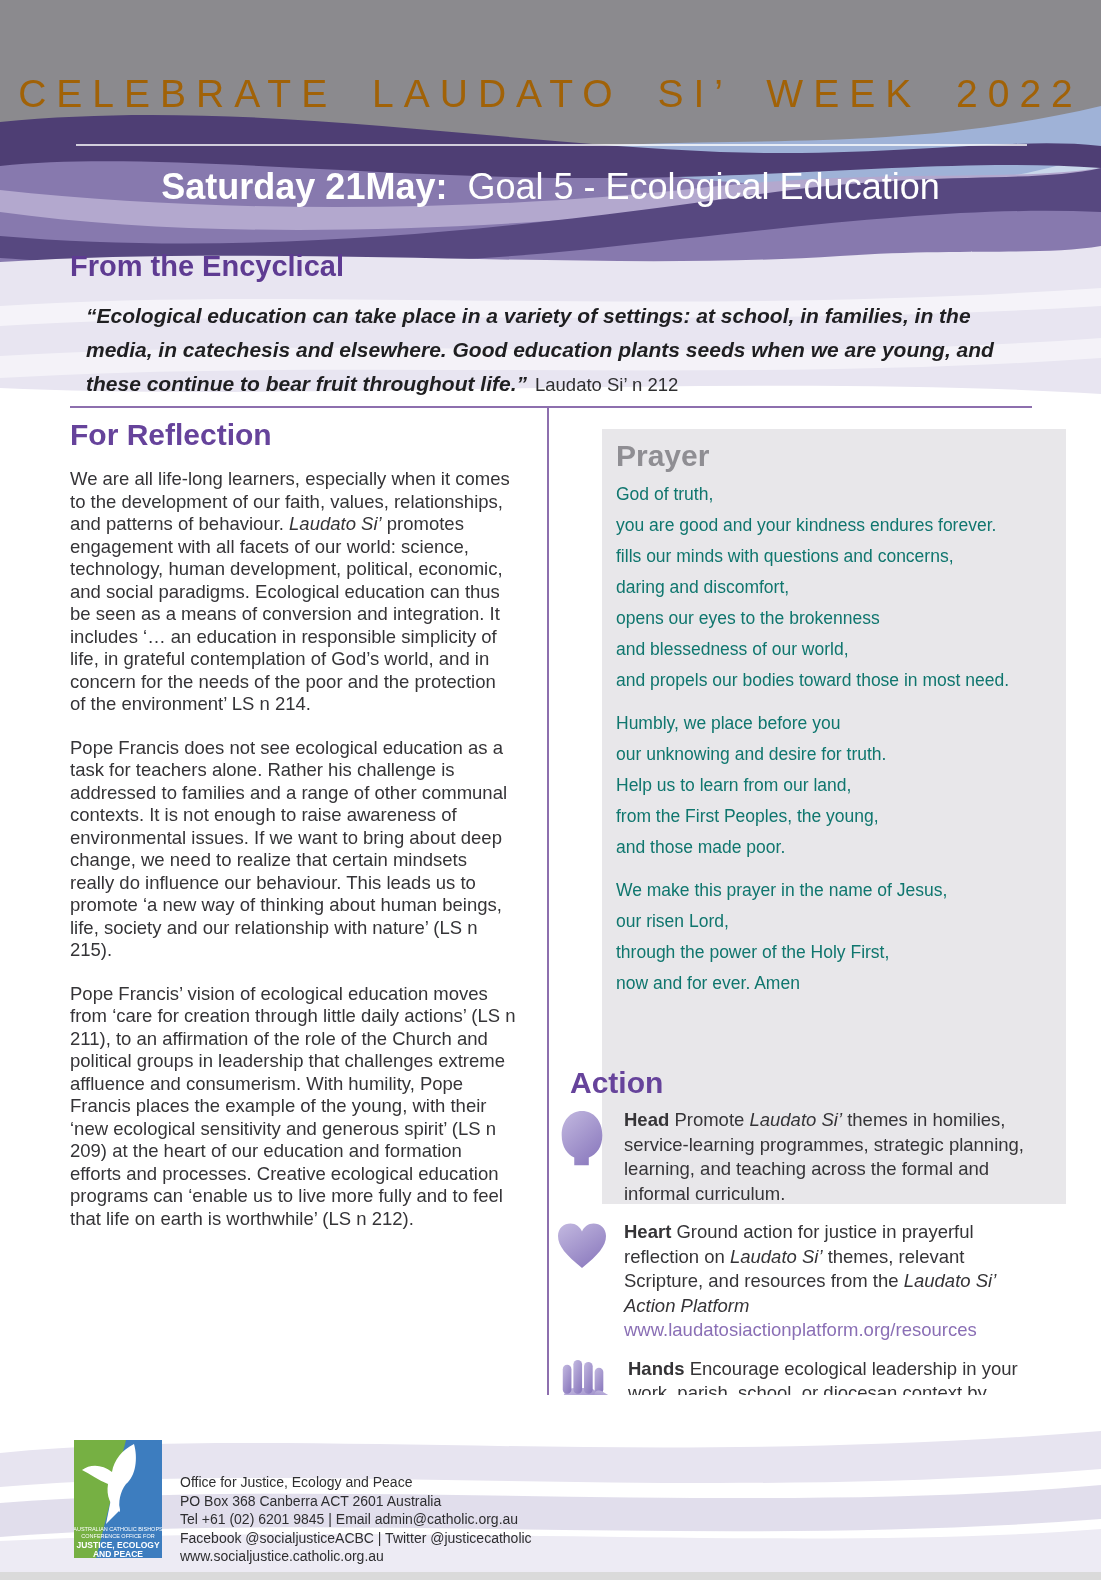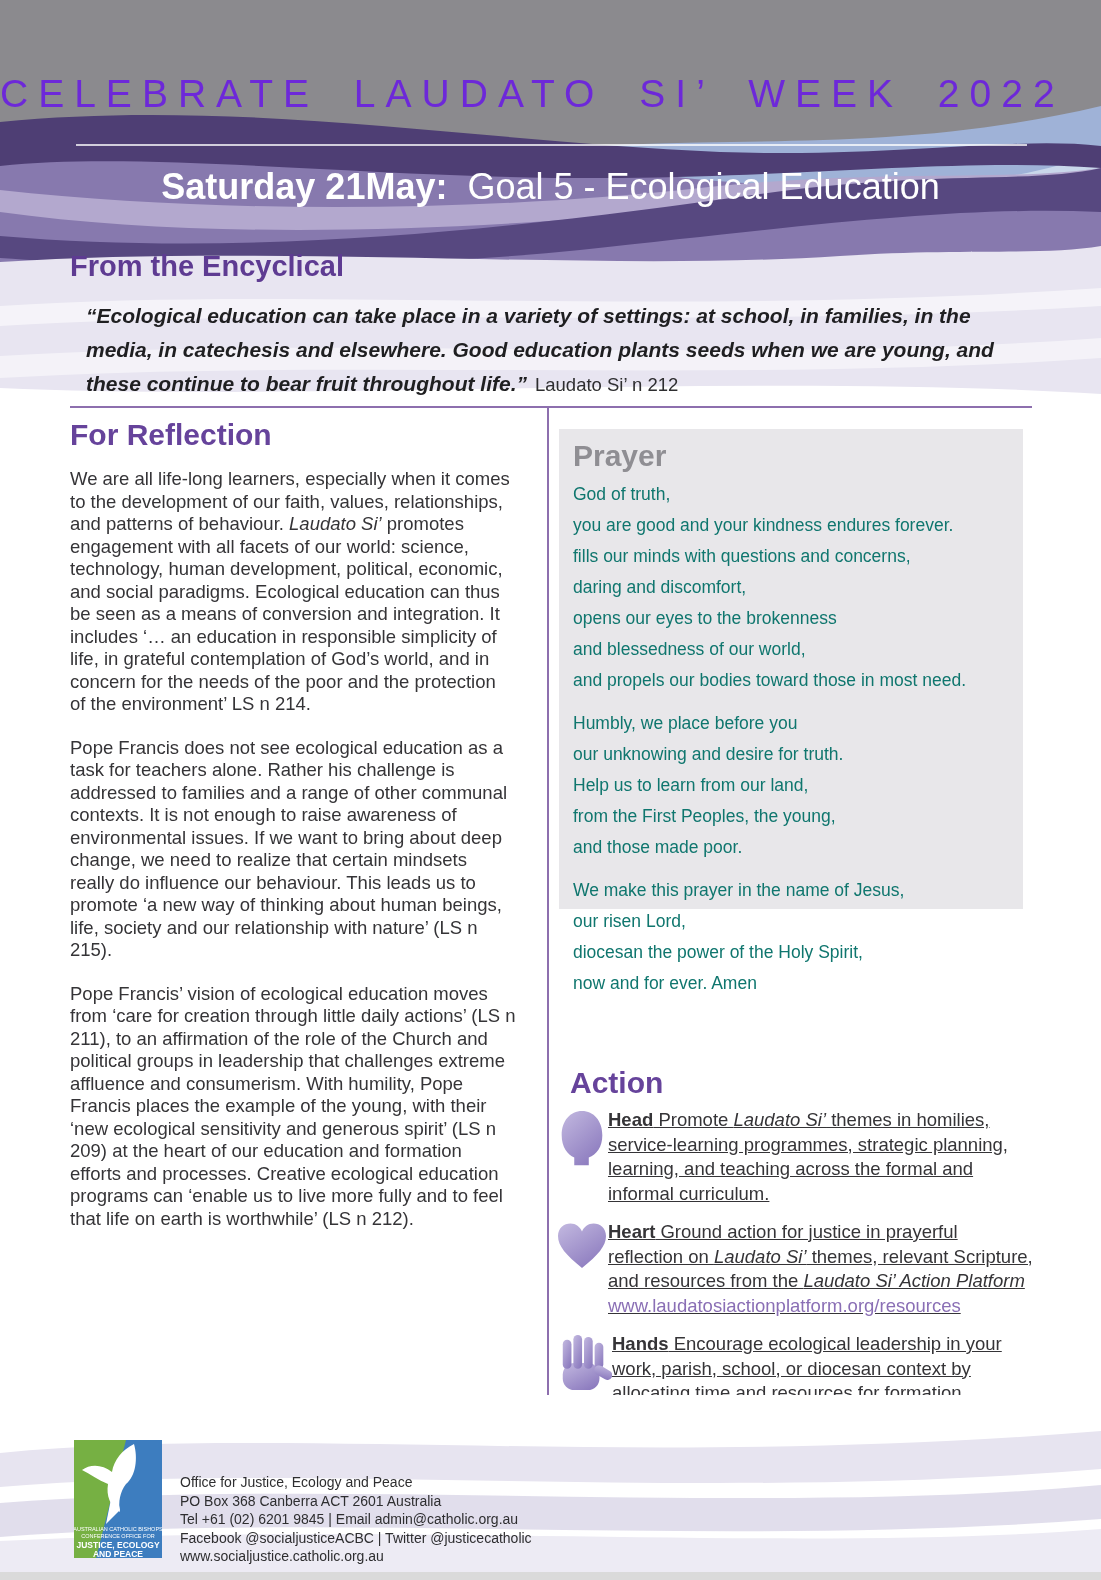--- a/index.html
+++ b/index.html
@@ -7,52 +7,52 @@
     --link:#8a6fb5; --divider:#8d6fae; --prayer-title:#8f8e93; --prayer-bg:#e8e7ea;
     --body-text:#353437; --bottom-strip:#dadada;
   }
   html,body{margin:0;padding:0;background:#fff;}
   .page{position:relative;width:1101px;height:1580px;overflow:hidden;background:#fff;
         font-family:"Liberation Sans",sans-serif;color:var(--body-text);}
   svg{display:block;}
   .header-waves{position:absolute;top:0;left:0;}
   .footer-waves{position:absolute;top:1395px;left:0;}
 
-  .banner-title{position:absolute;top:72px;left:0;width:100%;
-    color:#6d28d9;font-size:39px;font-weight:400;letter-spacing:10px;word-spacing:14px;white-space:nowrap;}
+  .banner-title{position:absolute;top:72px;left:0;width:100%;text-align:center;
+    color:#a16207;font-size:39px;font-weight:400;letter-spacing:10px;word-spacing:14px;white-space:nowrap;}
   .date-line{position:absolute;top:166px;left:0;width:100%;text-align:center;color:#fff;
     font-size:36px;white-space:nowrap;}
   .date-label{font-weight:bold;margin-right:20px;}
   .date-topic{font-weight:400;}
 
   .encyclical{position:absolute;top:250px;left:70px;width:945px;}
   .encyclical h2{margin:0 0 10px 0;font-size:29px;color:var(--encyclical-heading);}
   .quote{margin:16px;font-size:21px;line-height:34px;color:#1f1f21;}
   .quote .q{font-style:italic;font-weight:bold;}
   .quote .cite{font-style:normal;font-weight:400;font-size:18.5px;color:#2e2e30;margin-left:8px;}
 
   .hline{position:absolute;left:70px;top:406px;width:962px;height:1.6px;background:var(--divider);}
   .vline{position:absolute;left:547px;top:406px;width:1.6px;height:1015px;background:var(--divider);}
 
   h2.col-heading{margin:0;font-size:30px;color:var(--purple-heading);}
   .reflection{position:absolute;left:70px;top:418px;width:446px;}
   .reflection h2{margin-bottom:16px;}
   .reflection p{margin:0 0 21px 0;font-size:18.5px;line-height:22.5px;}
   .it{font-style:italic;} .bd{font-weight:bold;}
 
-  .prayer-box{position:absolute;left:559px;top:429px;width:464px;height:480px;
+  .prayer-box{position:absolute;left:602px;top:429px;width:464px;height:775px;
     box-sizing:border-box;background:var(--prayer-bg);padding:8px 10px 16px 14px;}
   .prayer-box h2{margin:0 0 4px 0;font-size:30px;line-height:38px;color:var(--prayer-title);}
   .prayer-lines{font-size:17.5px;line-height:31px;color:#0f766e;}
   .prayer-lines .stanza{margin-bottom:12px;}
   .prayer-lines .stanza:last-child{margin-bottom:0;}
 
   .action-heading{position:absolute;left:570px;top:1066px;}
   .action-items{position:absolute;left:556px;top:1108px;width:480px;}
-  .action-item{display:flex;margin-bottom:14px;text-decoration:underline;}
+  .action-item{display:flex;gap:16px;margin-bottom:14px;}
   .action-icon{flex:0 0 52px;display:flex;justify-content:center;align-items:flex-start;padding-top:2px;}
   .action-text{margin:0;font-size:18.5px;line-height:24.5px;flex:1;}
   .action-link{display:block;color:var(--link);text-decoration:none;font-size:18.5px;line-height:24.5px;cursor:pointer;}
 
   .logo{position:absolute;left:74px;top:1440px;}
   .logo-small{font-family:"Liberation Sans",sans-serif;font-size:5.5px;fill:#fff;text-anchor:middle;}
   .logo-bold{font-family:"Liberation Sans",sans-serif;font-size:8.5px;font-weight:bold;fill:#fff;text-anchor:middle;}
   .contact{position:absolute;left:180px;top:1473px;font-size:14px;line-height:18.6px;color:#2e2e30;}
 </style>
 </head>
@@ -111,21 +111,21 @@
         <div class="stanza">
           <div class="line">Humbly, we place before you</div>
           <div class="line">our unknowing and desire for truth.</div>
           <div class="line">Help us to learn from our land,</div>
           <div class="line">from the First Peoples, the young,</div>
           <div class="line">and those made poor.</div>
         </div>
         <div class="stanza">
           <div class="line">We make this prayer in the name of Jesus,</div>
           <div class="line">our risen Lord,</div>
-          <div class="line">diocesan the power of the Holy Spirit,</div>
+          <div class="line">through the power of the Holy First,</div>
           <div class="line">now and for ever.  Amen</div>
         </div>
       </div>
   </div>
 
   <h2 class="col-heading action-heading">Action</h2>
 
   <div class="action-items">
 
     <div class="action-item">

